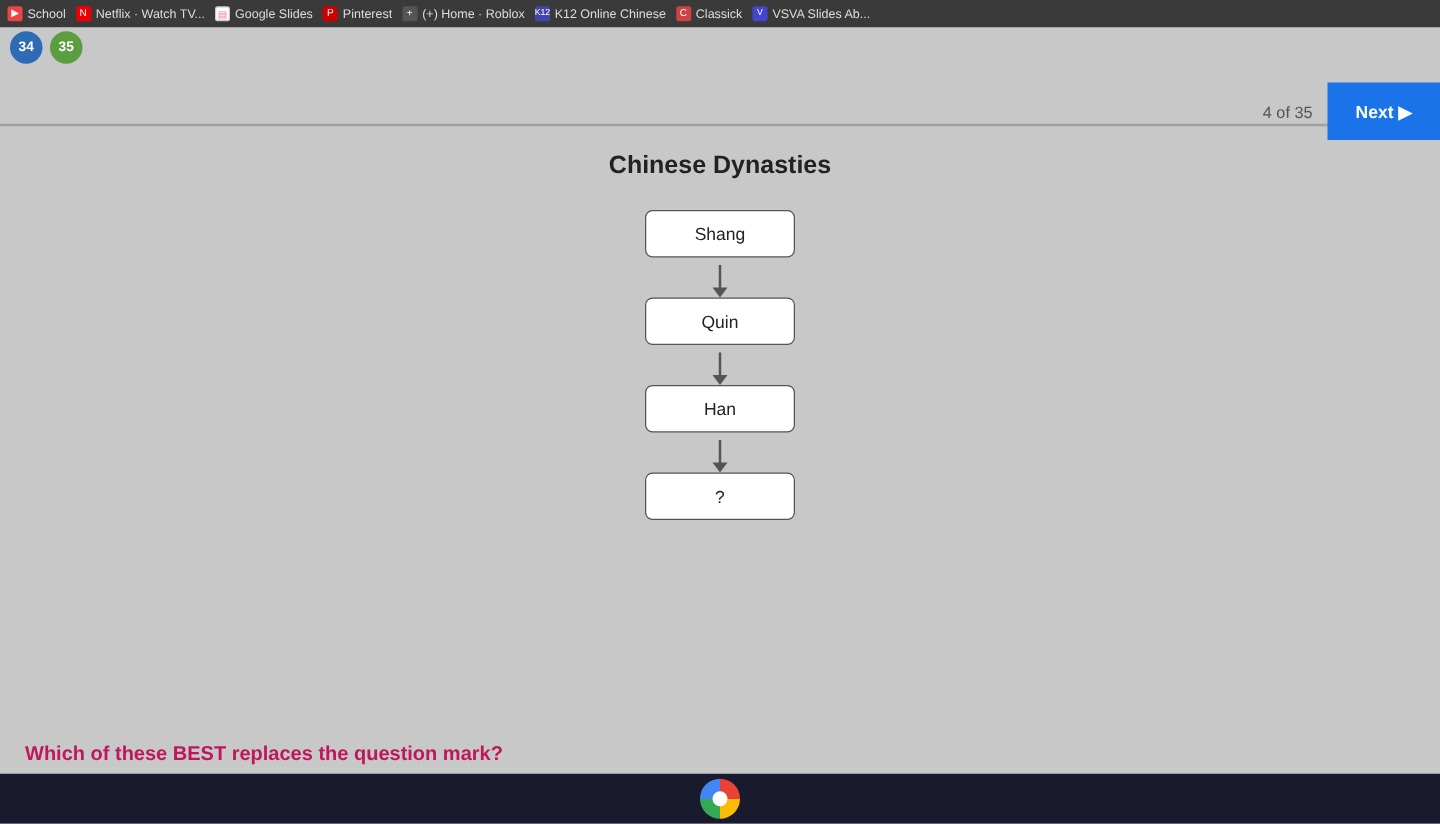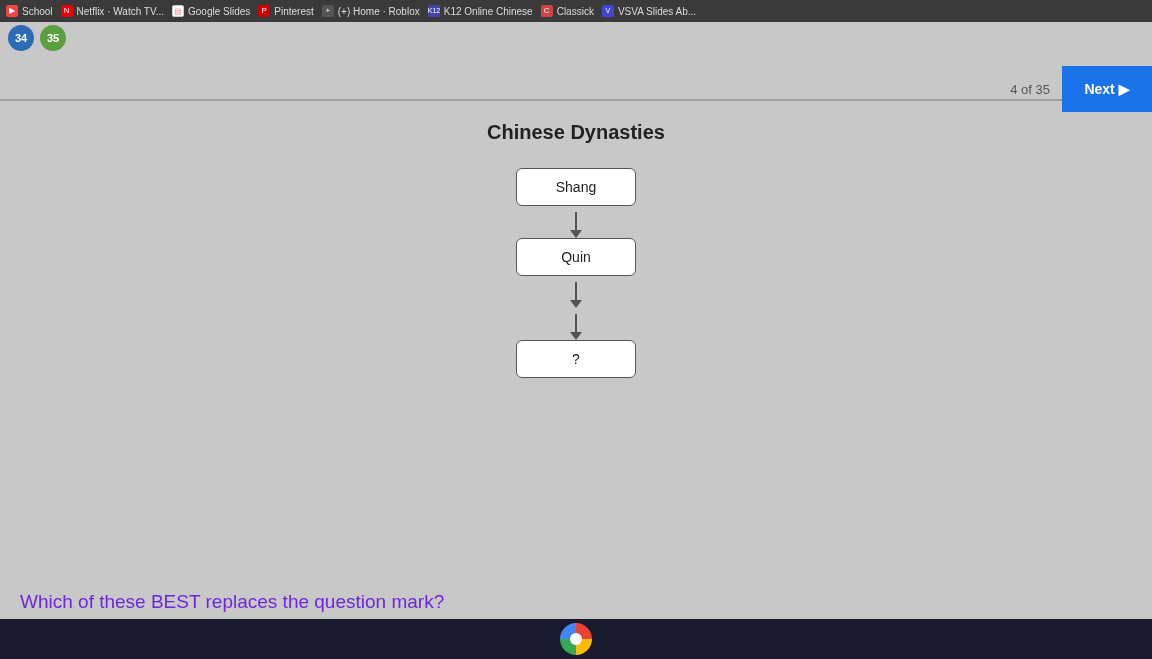--- a/index.html
+++ b/index.html
@@ -197,22 +197,23 @@
       border-top: 8px solid #555;
       position: absolute;
       bottom: 0;
     }
 
     
     .question-text {
       position: absolute;
       bottom: 10px;
       left: 20px;
-      font-size: 19px;
-      color: #6d28d9;
+      font-size: 16px;
+      color: #be185d;
+      font-weight: bold;
     }
 
     
     .taskbar {
       width: 100%;
       height: 40px;
       background: #1a1a2e;
       display: flex;
       align-items: center;
       justify-content: center;
@@ -304,20 +305,23 @@
       </div>
 
       <div class="flow-arrow"></div>
 
       <div class="flow-box">
         <span>Quin</span>
       </div>
 
       <div class="flow-arrow"></div>
 
+      <div class="flow-box">
+        <span>Han</span>
+      </div>
 
       <div class="flow-arrow"></div>
 
       <div class="flow-box">
         <span>?</span>
       </div>
 
     </div>
 
     <div class="question-text">Which of these BEST replaces the question mark?</div>

